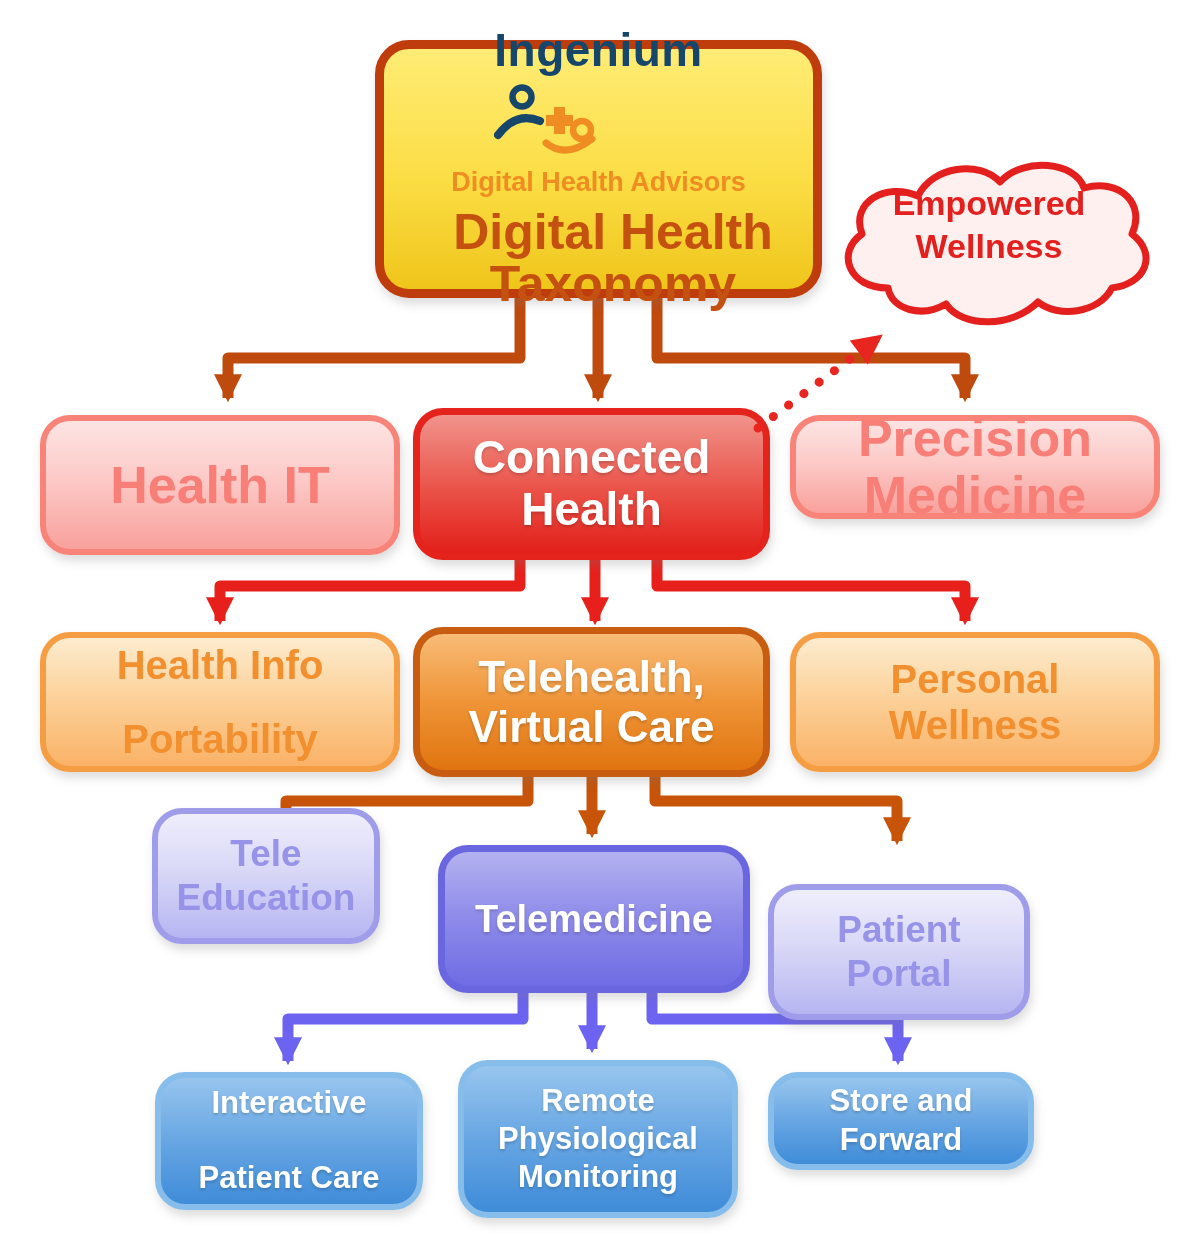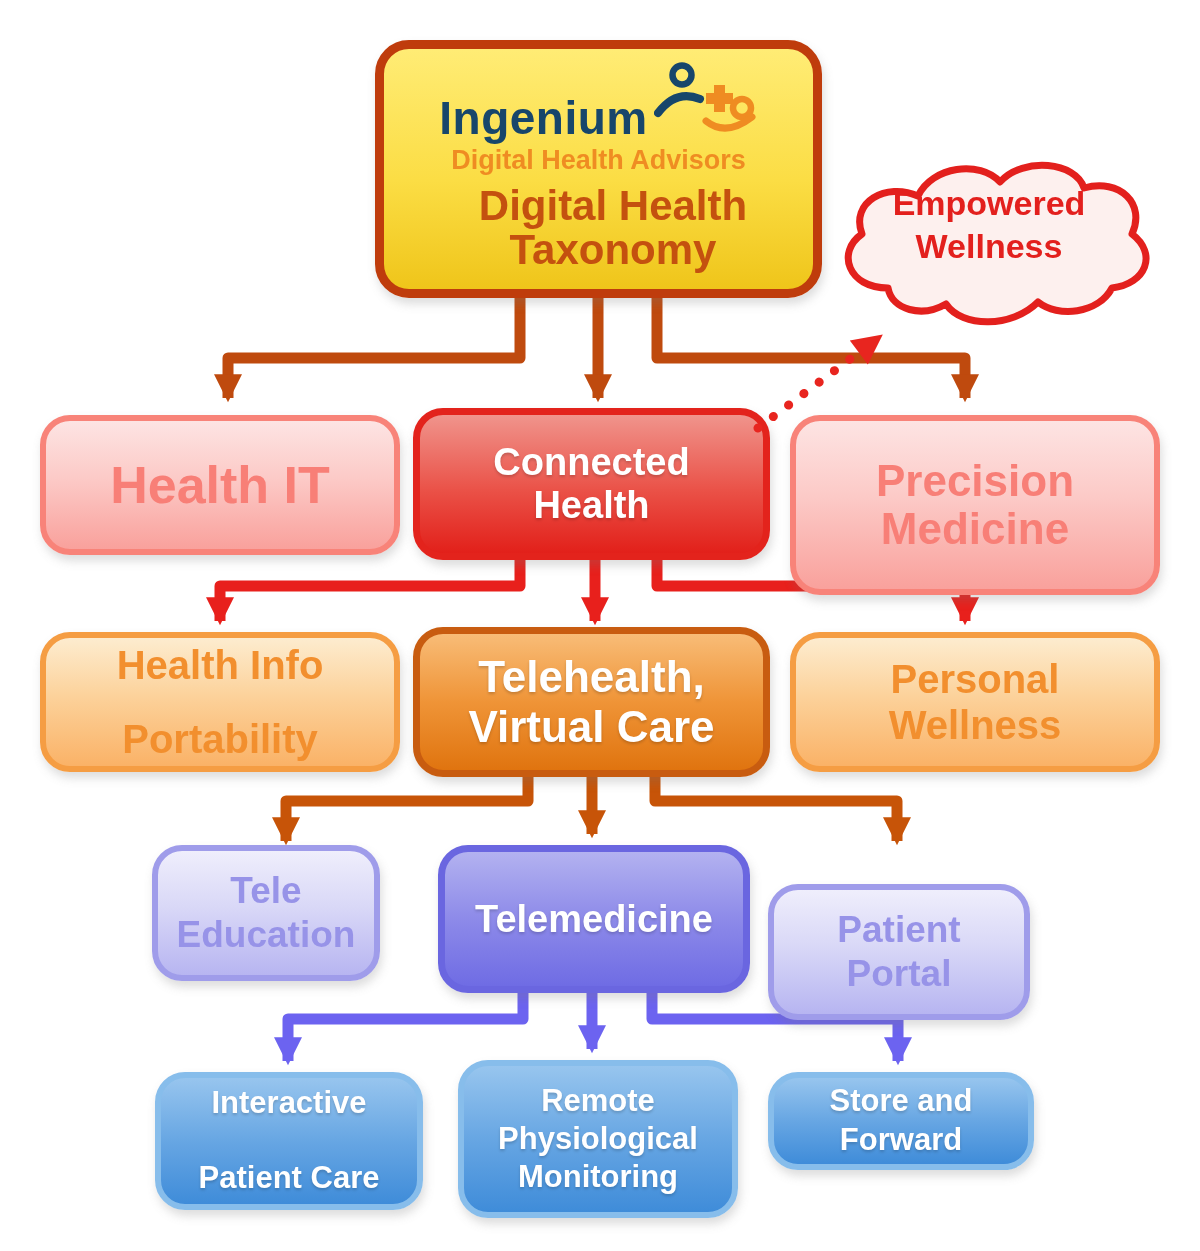--- a/index.html
+++ b/index.html
@@ -7,47 +7,47 @@
   .stage{position:relative;width:1200px;height:1251px;background:#ffffff;overflow:hidden;}
   svg.layer{position:absolute;left:0;top:0;pointer-events:none;}
   #arrows{z-index:0;}
   #dotted-layer{z-index:3;}
   .node{position:absolute;display:flex;flex-direction:column;align-items:center;justify-content:center;
         text-align:center;font-weight:bold;border-radius:30px;z-index:1;box-sizing:border-box;
         box-shadow:2px 6px 10px rgba(120,120,120,.25);}
   
   .root-box{left:375px;top:40px;width:447px;height:258px;border:9px solid #bf3c0c;border-radius:34px;
         background:linear-gradient(180deg,#ffec75 0%,#fbdd44 55%,#efc51a 100%);}
-  .logo-row{display:flex;align-items:flex-end;justify-content:center;gap:6px;margin-top:-6px;}
+  .logo-row{display:flex;align-items:flex-start;justify-content:center;gap:6px;margin-top:-6px;flex-direction:column;}
   .logo-name{font-size:46px;color:#17466b;letter-spacing:.5px;}
   .logo-tagline{font-size:27px;color:#ef8c22;margin-top:0px;}
-  .root-title{font-size:42px;color:#c4510f;line-height:1.04;margin-top:8px;margin-left:29px;}
+  .root-title{font-size:50px;color:#c4510f;line-height:1.04;margin-top:8px;margin-left:29px;}
   
   .cloud-wrap{position:absolute;left:826px;top:156px;width:326px;height:184px;z-index:1;}
   .cloud-label{position:absolute;left:0;top:26px;width:100%;text-align:center;font-weight:bold;
         font-size:34px;line-height:1.25;color:#e3201d;}
   
   .pink{background:linear-gradient(180deg,#fde4e3 0%,#fccac7 45%,#f9a19c 100%);border:6px solid #f88379;color:#f87f77;}
   .red{background:linear-gradient(180deg,#f0948c 0%,#ea5147 55%,#e2201a 100%);border:7px solid #e3231c;color:#ffffff;}
   .orange-light{background:linear-gradient(180deg,#fdeccf 0%,#fcd29b 45%,#fab267 100%);border:6px solid #f59d43;color:#f28f2e;}
   .orange-dark{background:linear-gradient(180deg,#f8bc77 0%,#ef9437 50%,#e0740f 100%);border:7px solid #c85c10;color:#ffffff;}
   .lavender{background:linear-gradient(180deg,#efeefc 0%,#d9d8f7 45%,#b7b5f1 100%);border:6px solid #9f9cea;color:#9793e8;}
   .purple{background:linear-gradient(180deg,#b3b2f0 0%,#8d8ae9 50%,#6f6ce4 100%);border:7px solid #6a66e0;color:#ffffff;}
   .blue{background:linear-gradient(180deg,#97c5ee 0%,#67a6e3 50%,#3f8cd9 100%);border:6px solid #87bdeb;color:#ffffff;}
   .white-text{text-shadow:0 2px 3px rgba(0,0,0,.18);}
   
   .health-it{left:40px;top:415px;width:360px;height:140px;font-size:52px;}
-  .connected-health{left:413px;top:408px;width:357px;height:152px;font-size:38px;line-height:1.12;}
-  .precision-medicine{left:790px;top:415px;width:370px;height:180px;font-size:44px;line-height:1.1;}
+  .connected-health{left:413px;top:408px;width:357px;height:152px;font-size:46px;line-height:1.12;}
+  .precision-medicine{left:790px;top:415px;width:370px;height:104px;font-size:52px;line-height:1.1;}
   
   .health-info-portability{left:40px;top:632px;width:360px;height:140px;font-size:40px;line-height:1.15;gap:28px;}
   .telehealth{left:413px;top:627px;width:357px;height:150px;font-size:44px;line-height:1.14;}
   .personal-wellness{left:790px;top:632px;width:370px;height:140px;font-size:40px;line-height:1.15;}
   
-  .tele-education{left:152px;top:845px;width:228px;height:136px;font-size:37px;line-height:1.18;justify-content:center;}
+  .tele-education{left:152px;top:808px;width:228px;height:136px;font-size:37px;line-height:1.18;justify-content:center;}
   .telemedicine{left:438px;top:845px;width:312px;height:148px;font-size:38px;}
   .patient-portal{left:768px;top:852px;width:262px;height:136px;font-size:37px;line-height:1.18;margin-top:32px;}
   
   .interactive-patient-care{left:155px;top:1072px;width:268px;height:138px;font-size:31px;line-height:1.25;gap:36px;}
   .remote-monitoring{left:458px;top:1060px;width:280px;height:158px;font-size:31px;line-height:1.22;}
   .store-forward{left:768px;top:1072px;width:266px;height:98px;font-size:31px;line-height:1.25;}
 </style>
 </head>
 <body>
 

